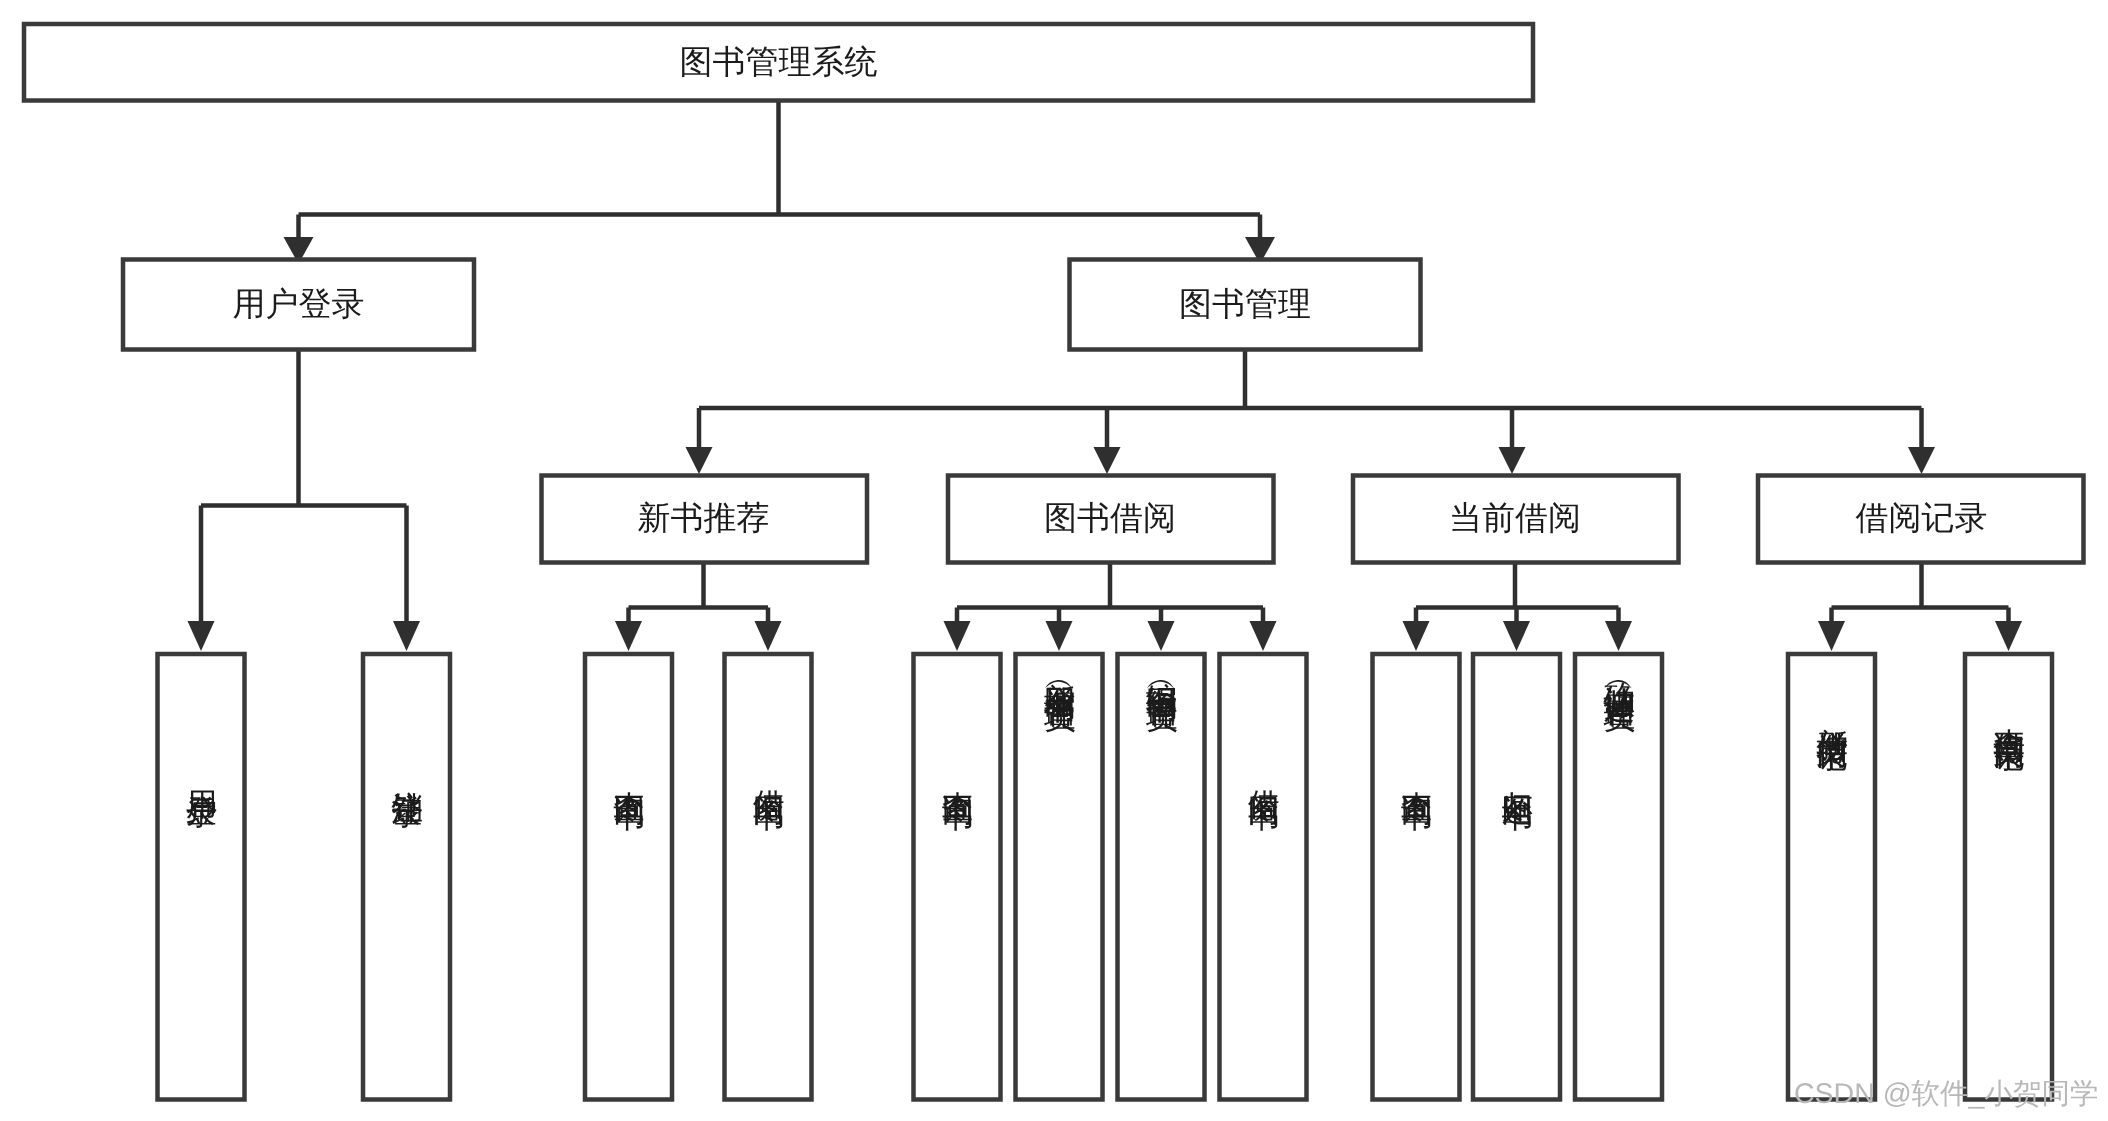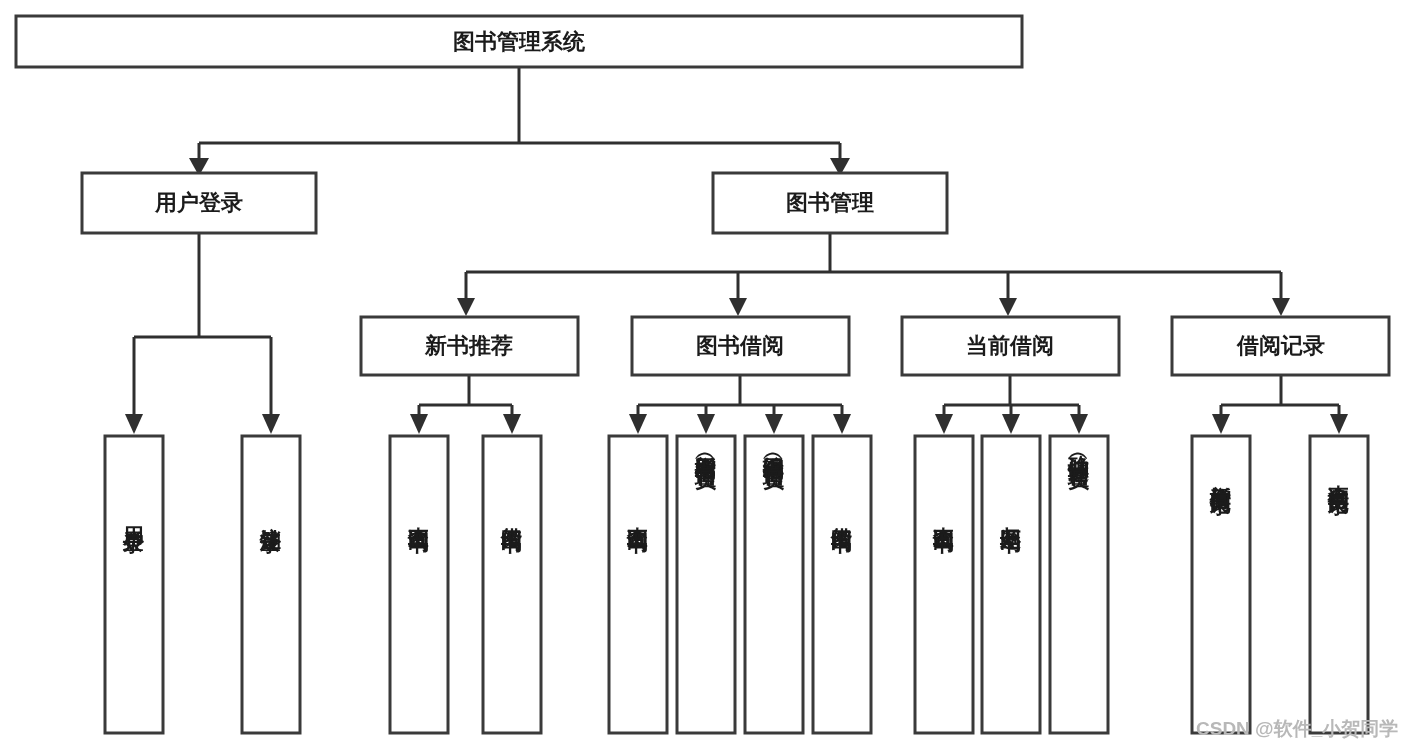--- a/index.html
+++ b/index.html
@@ -13,21 +13,20 @@
     position: relative;
     font-family: "Liberation Sans", "DejaVu Sans", sans-serif;
     overflow: hidden;
   }
   #diagram-root {
     position: absolute;
     left: 0;
     top: 0;
     width: 1405px;
     height: 747px;
-    font-weight: bold;
   }
   .node-box {
     fill: #ffffff;
     stroke: #3a3a3a;
     stroke-width: 3;
   }
   .node-label-h {
     font-family: "Liberation Sans", "DejaVu Sans", sans-serif;
     font-size: 22px;
     fill: #1b1b1b;

